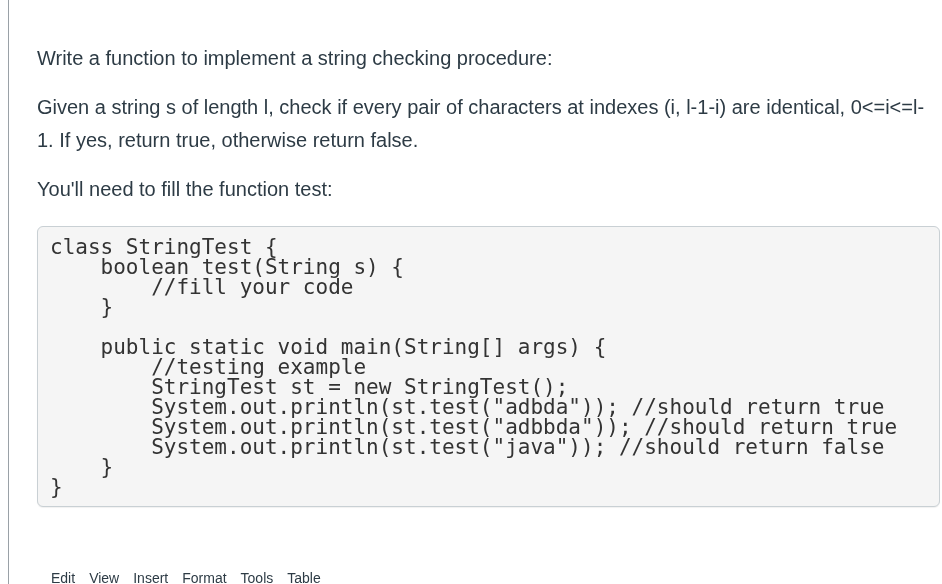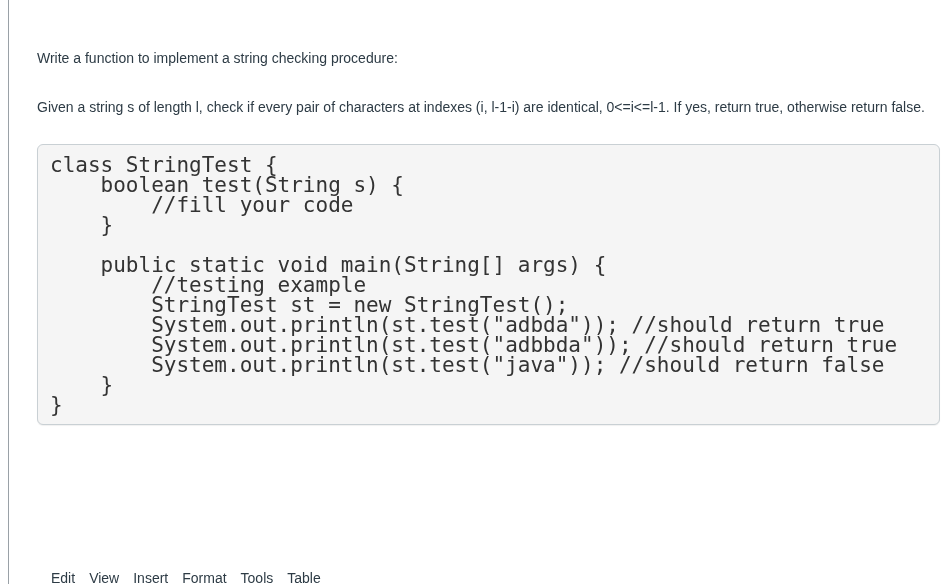--- a/index.html
+++ b/index.html
@@ -24,21 +24,21 @@
   .question-body {
     position: absolute;
     left: 28px;
     top: 0;
     right: 0;
     padding-top: 42px;
   }
   .question-body p {
     margin: 0 0 16px 0;
     max-width: 900px;
-    font-size: 14px;
+    font-size: 20px;
     line-height: 33px;
     color: #2d3b45;
     font-weight: 400;
   }
   pre.code-block {
     display: block;
     margin: 20px 2px 0 0;
     background: #f5f5f5;
     border: 1px solid #c9d0d4;
     border-radius: 6px;
@@ -68,20 +68,21 @@
   }
 </style>
 </head>
 <body>
 
 <div class="panel">
 
   <div class="question-body">
     <p>Write a function to implement a string checking procedure:</p>
     <p>Given a string s of length l, check if every pair of characters at indexes (i, l-1-i) are identical, 0&lt;=i&lt;=l-1. If yes, return true, otherwise return false.</p>
+    <p>You'll need to fill the function test:</p>
 
     <pre class="code-block">class StringTest {
     boolean test(String s) {
         //fill your code
     }
 
     public static void main(String[] args) {
         //testing example
         StringTest st = new StringTest();
         System.out.println(st.test("adbda")); //should return true

